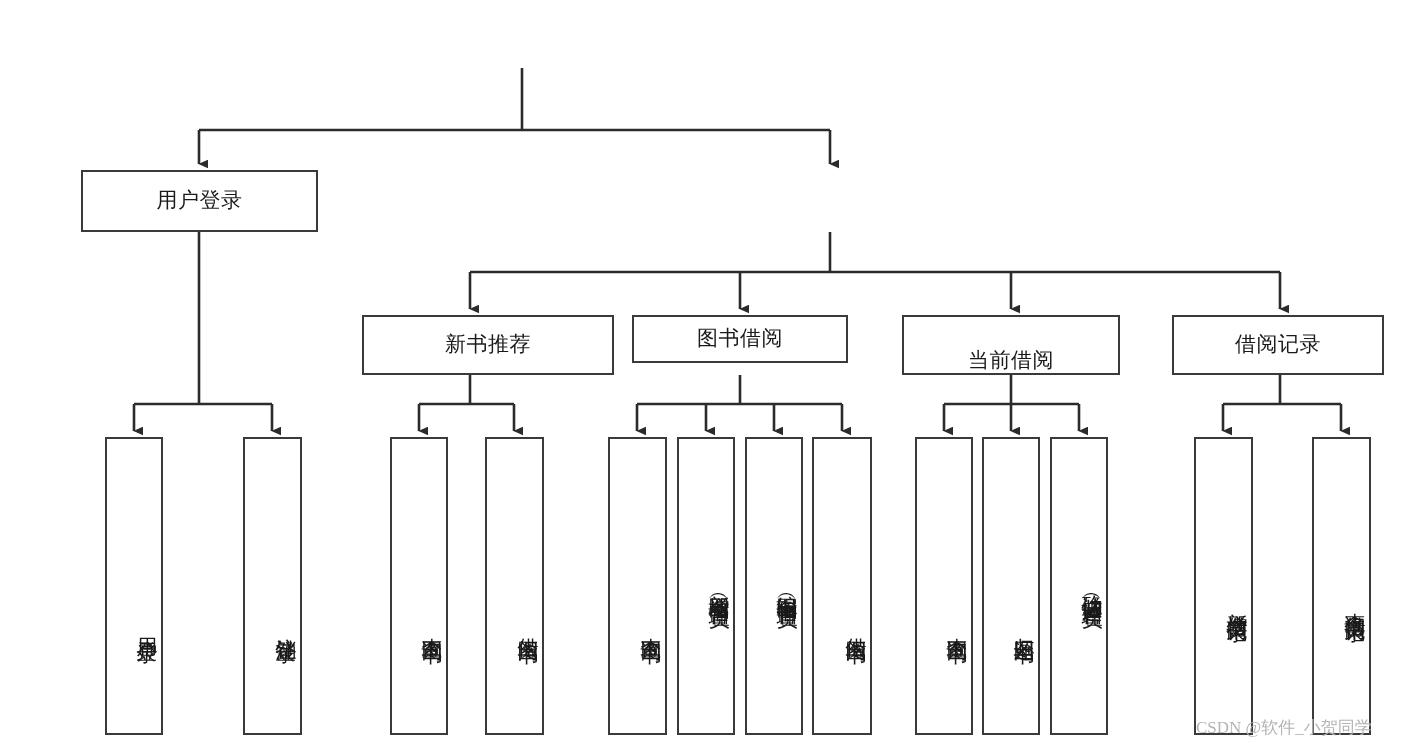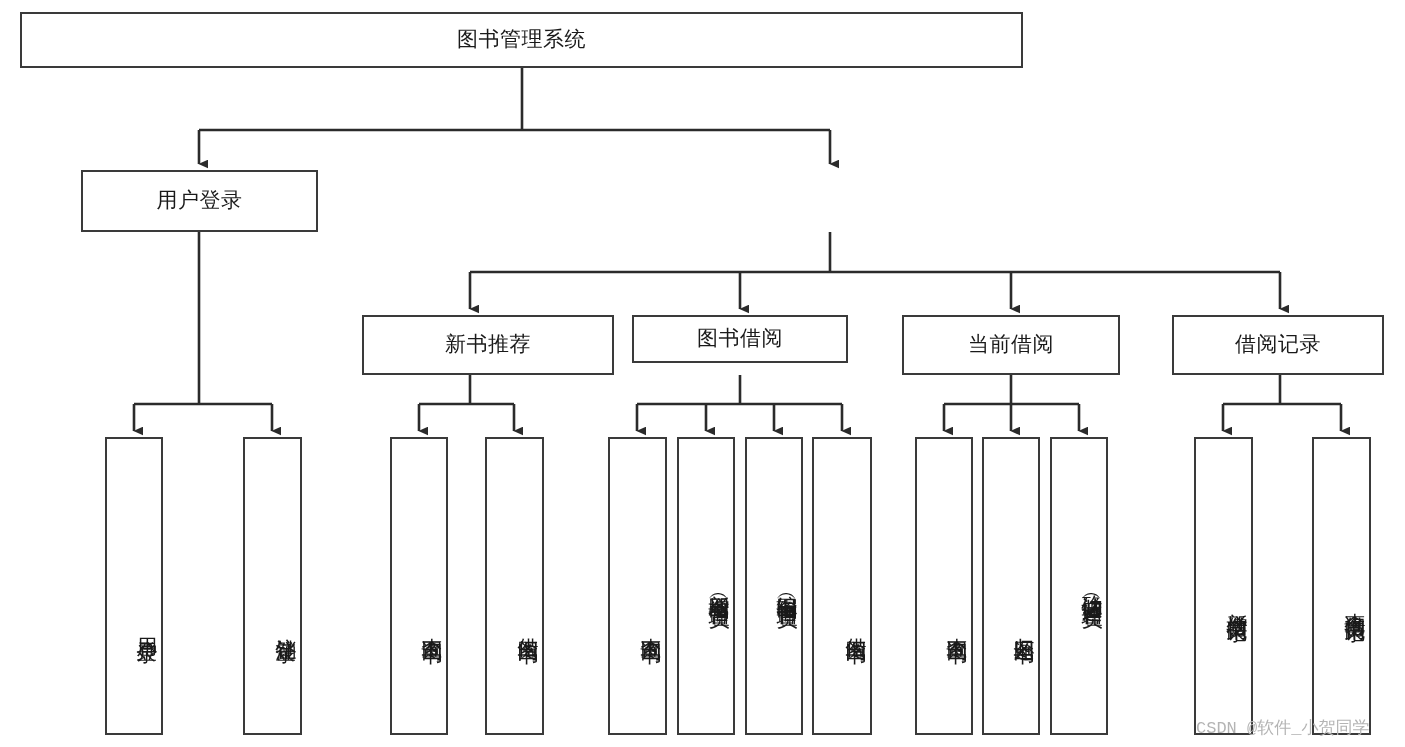--- a/index.html
+++ b/index.html
@@ -58,21 +58,21 @@
   .node-label {
     display: block;
     white-space: pre;
   }
   .watermark {
     position: absolute;
     font-size: 17px;
     color: #b4b4b4;
     white-space: nowrap;
     pointer-events: none;
-    font-family: Liberation Mono, monospace;
+    font-family: Liberation Serif, serif;
   }
 </style>
 </head>
 <body>
 
 <div id="diagram-root">
 
   <svg class="edges" viewBox="0 0 1405 747" xmlns="http://www.w3.org/2000/svg">
     <defs>
       <marker id="arrowhead" markerWidth="9" markerHeight="10" refX="4.5" refY="9.4" orient="auto" markerUnits="userSpaceOnUse">
@@ -118,35 +118,32 @@
       <path d="M 1011,404 L 1011,431" marker-end="url(#arrowhead)"></path>
       <path d="M 1079,404 L 1079,431" marker-end="url(#arrowhead)"></path>
 
       <path d="M 1280,375 L 1280,404"></path>
       <path d="M 1223,404 L 1341,404"></path>
       <path d="M 1223,404 L 1223,431" marker-end="url(#arrowhead)"></path>
       <path d="M 1341,404 L 1341,431" marker-end="url(#arrowhead)"></path>
     </g>
   </svg>
 
-  <div class="node horiz" style="left:20px; top:12px; width:1003px; height:56px;">
-    <span class="node-label">图书管理系统</span>
-  </div>
 
   <div class="node horiz" style="left:81px; top:170px; width:237px; height:62px;">
     <span class="node-label">用户登录</span>
   </div>
 
   <div class="node horiz" style="left:362px; top:315px; width:252px; height:60px;">
     <span class="node-label">新书推荐</span>
   </div>
   <div class="node horiz" style="left:632px; top:315px; width:216px; height:48px;">
     <span class="node-label">图书借阅</span>
   </div>
-  <div class="node horiz" style="left:902px; top:315px; width:218px; height:60px;">
+  <div class="node horiz" style="left:902px; top:315px; width:218px; height:60px;align-items:flex-end;">
     <span class="node-label">当前借阅</span>
   </div>
   <div class="node horiz" style="left:1172px; top:315px; width:212px; height:60px;">
     <span class="node-label">借阅记录</span>
   </div>
 
   <div class="node vert" style="left:105px; top:437px; width:58px; height:298px; padding-top:78px;">
     <span class="node-label">用户登录</span>
   </div>
   <div class="node vert" style="left:243px; top:437px; width:59px; height:298px; padding-top:78px;">

